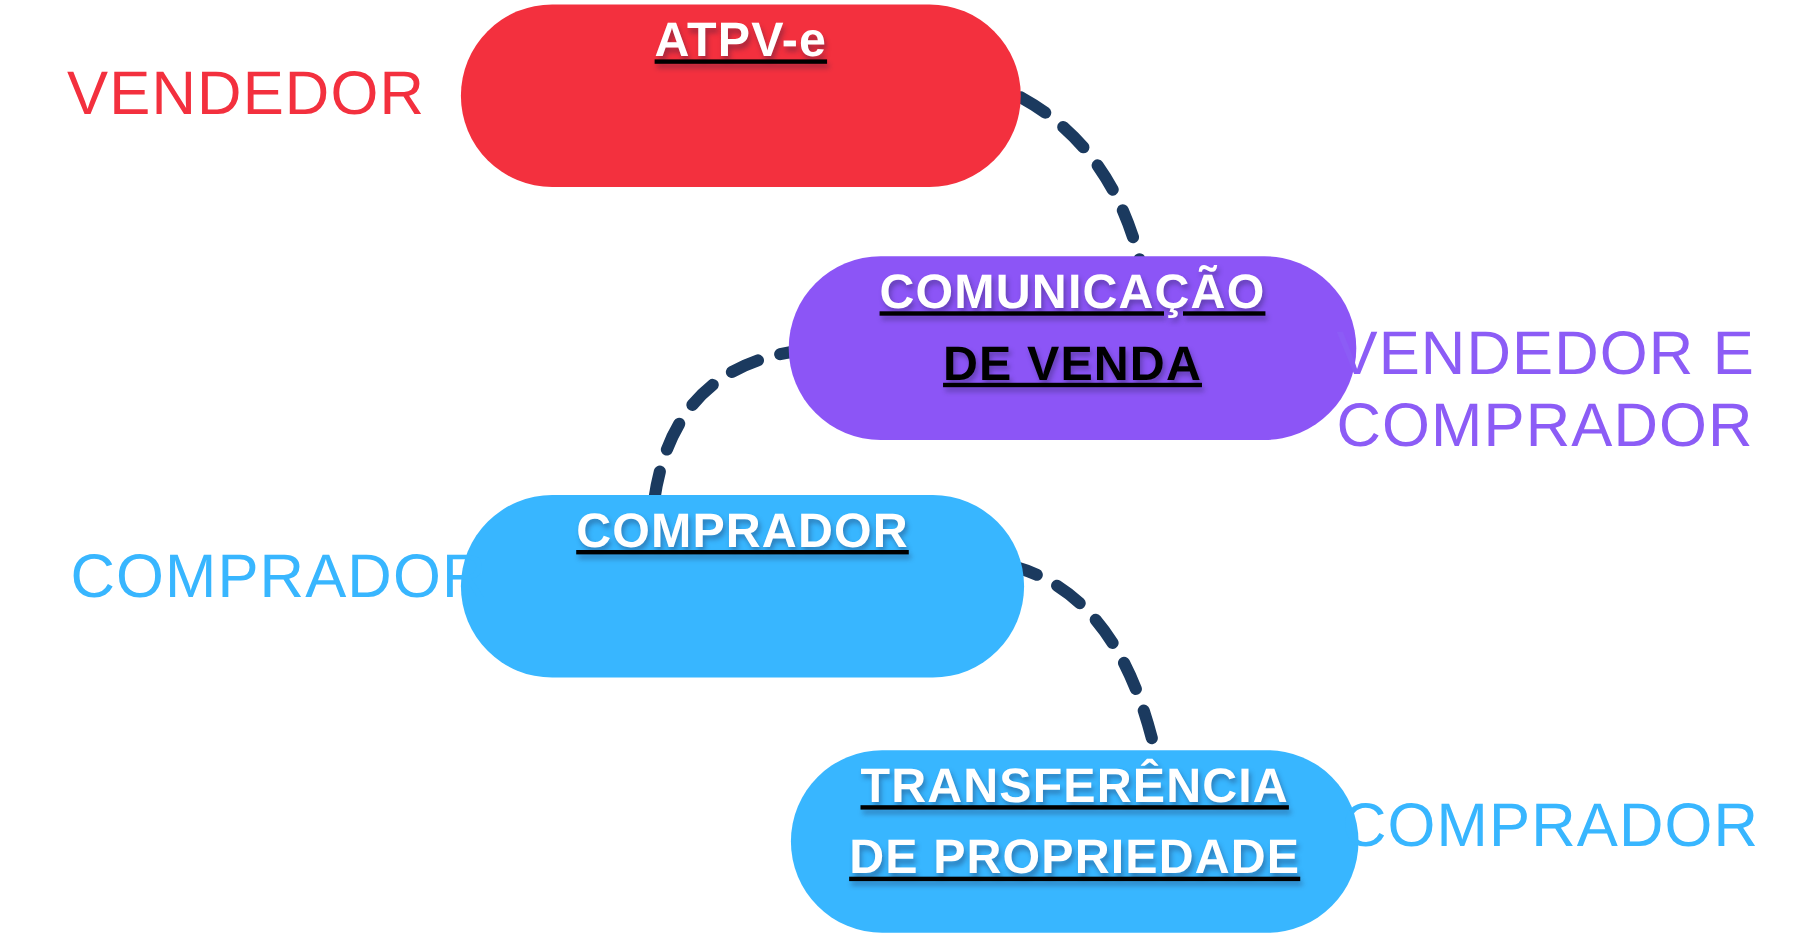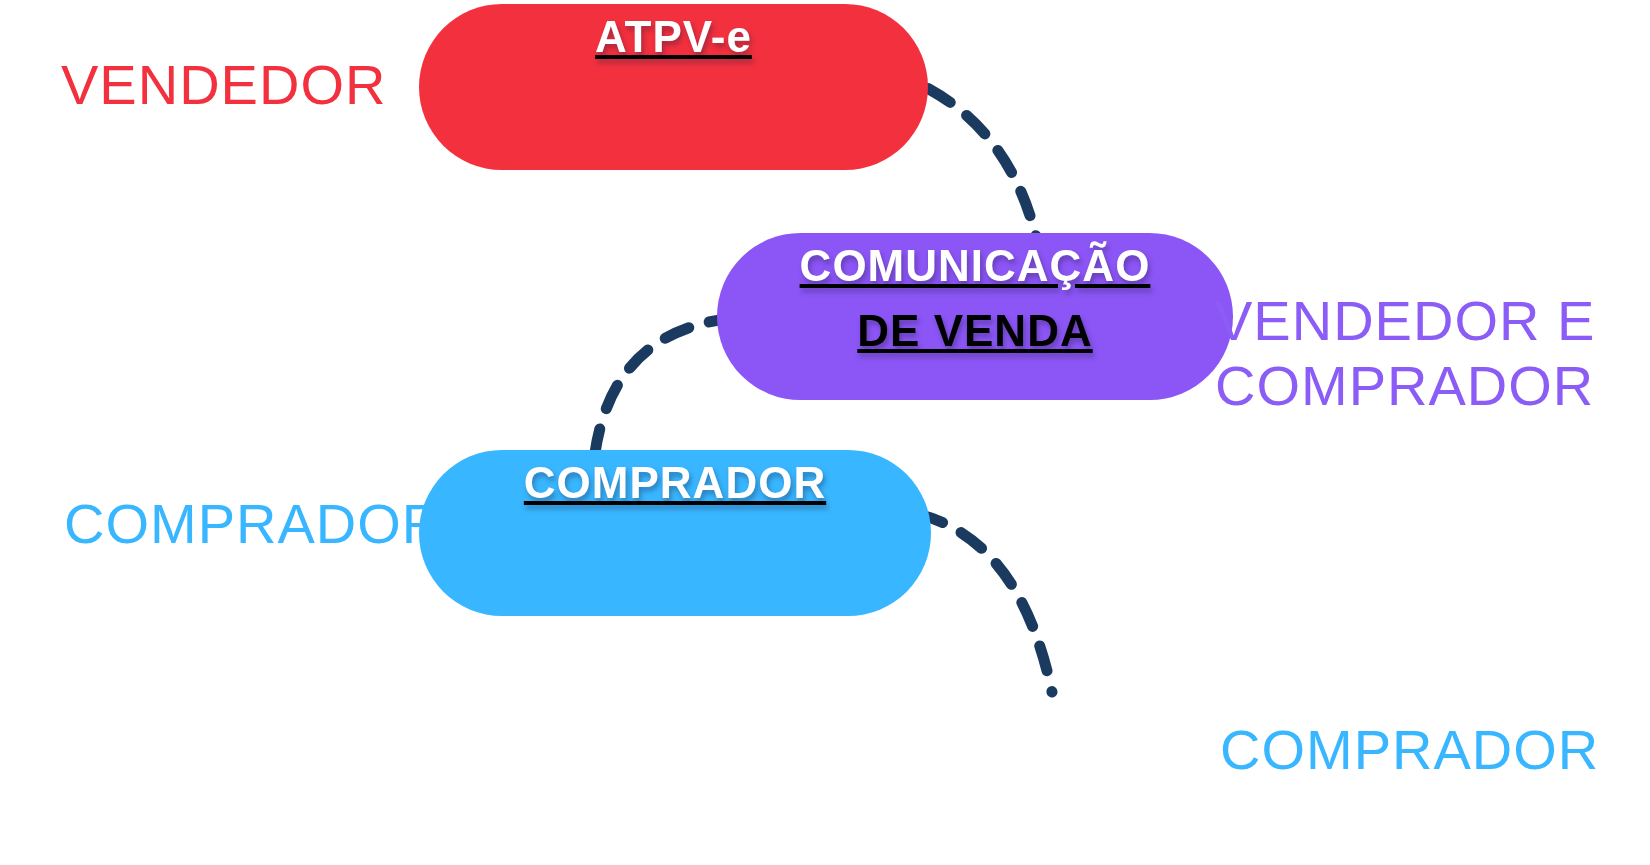--- a/index.html
+++ b/index.html
@@ -96,17 +96,21 @@
     <div class="actor-line" style="color: rgb(140, 92, 246);">COMPRADOR</div>
   </div>
 
   <div class="pill" id="pill-vistoria" style="background-color: rgb(56, 182, 255);">
     <div class="pill-line" style="color: rgb(255, 255, 255);">COMPRADOR</div>
   </div>
   <div class="actor-label" id="actor-comprador-left">
     <div class="actor-line" style="color: rgb(56, 182, 255);">COMPRADOR</div>
   </div>
 
+  <div class="pill" id="pill-transferencia" style="background-color: rgb(56, 182, 255);">
+    <div class="pill-line" style="color: rgb(255, 255, 255);">TRANSFERÊNCIA</div>
+    <div class="pill-line" style="color: rgb(255, 255, 255);">DE PROPRIEDADE</div>
+  </div>
   <div class="actor-label" id="actor-comprador-right">
     <div class="actor-line" style="color: rgb(56, 182, 255);">COMPRADOR</div>
   </div>
 
 </div>
 
 </body></html>

